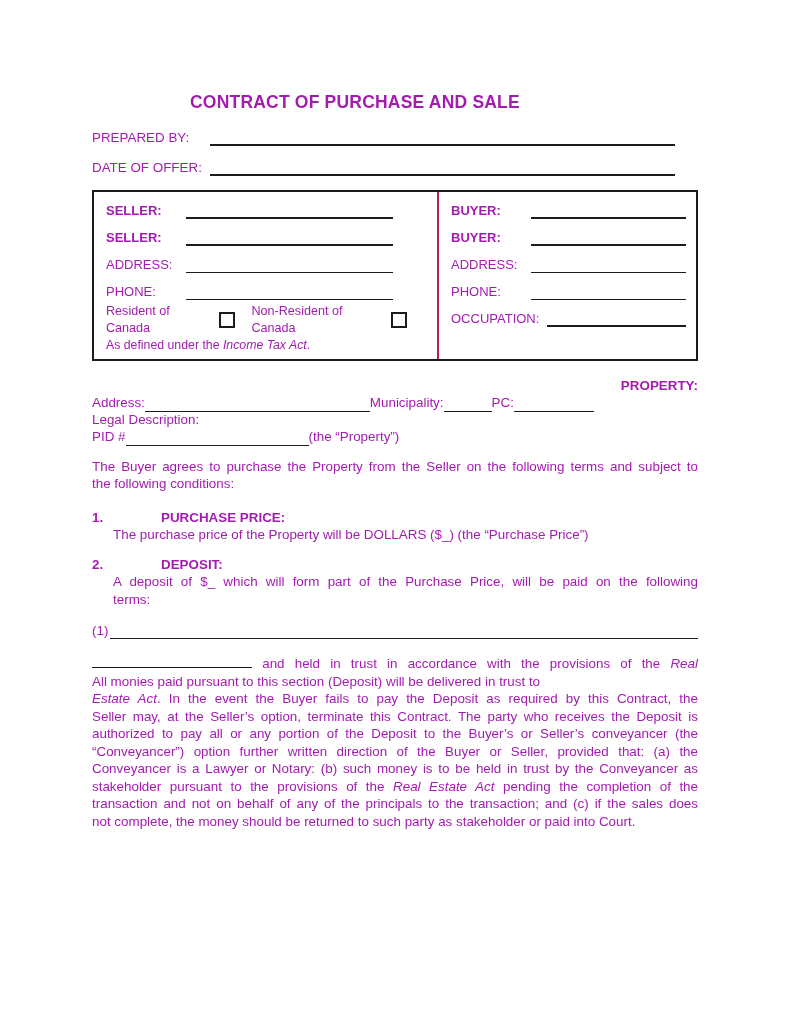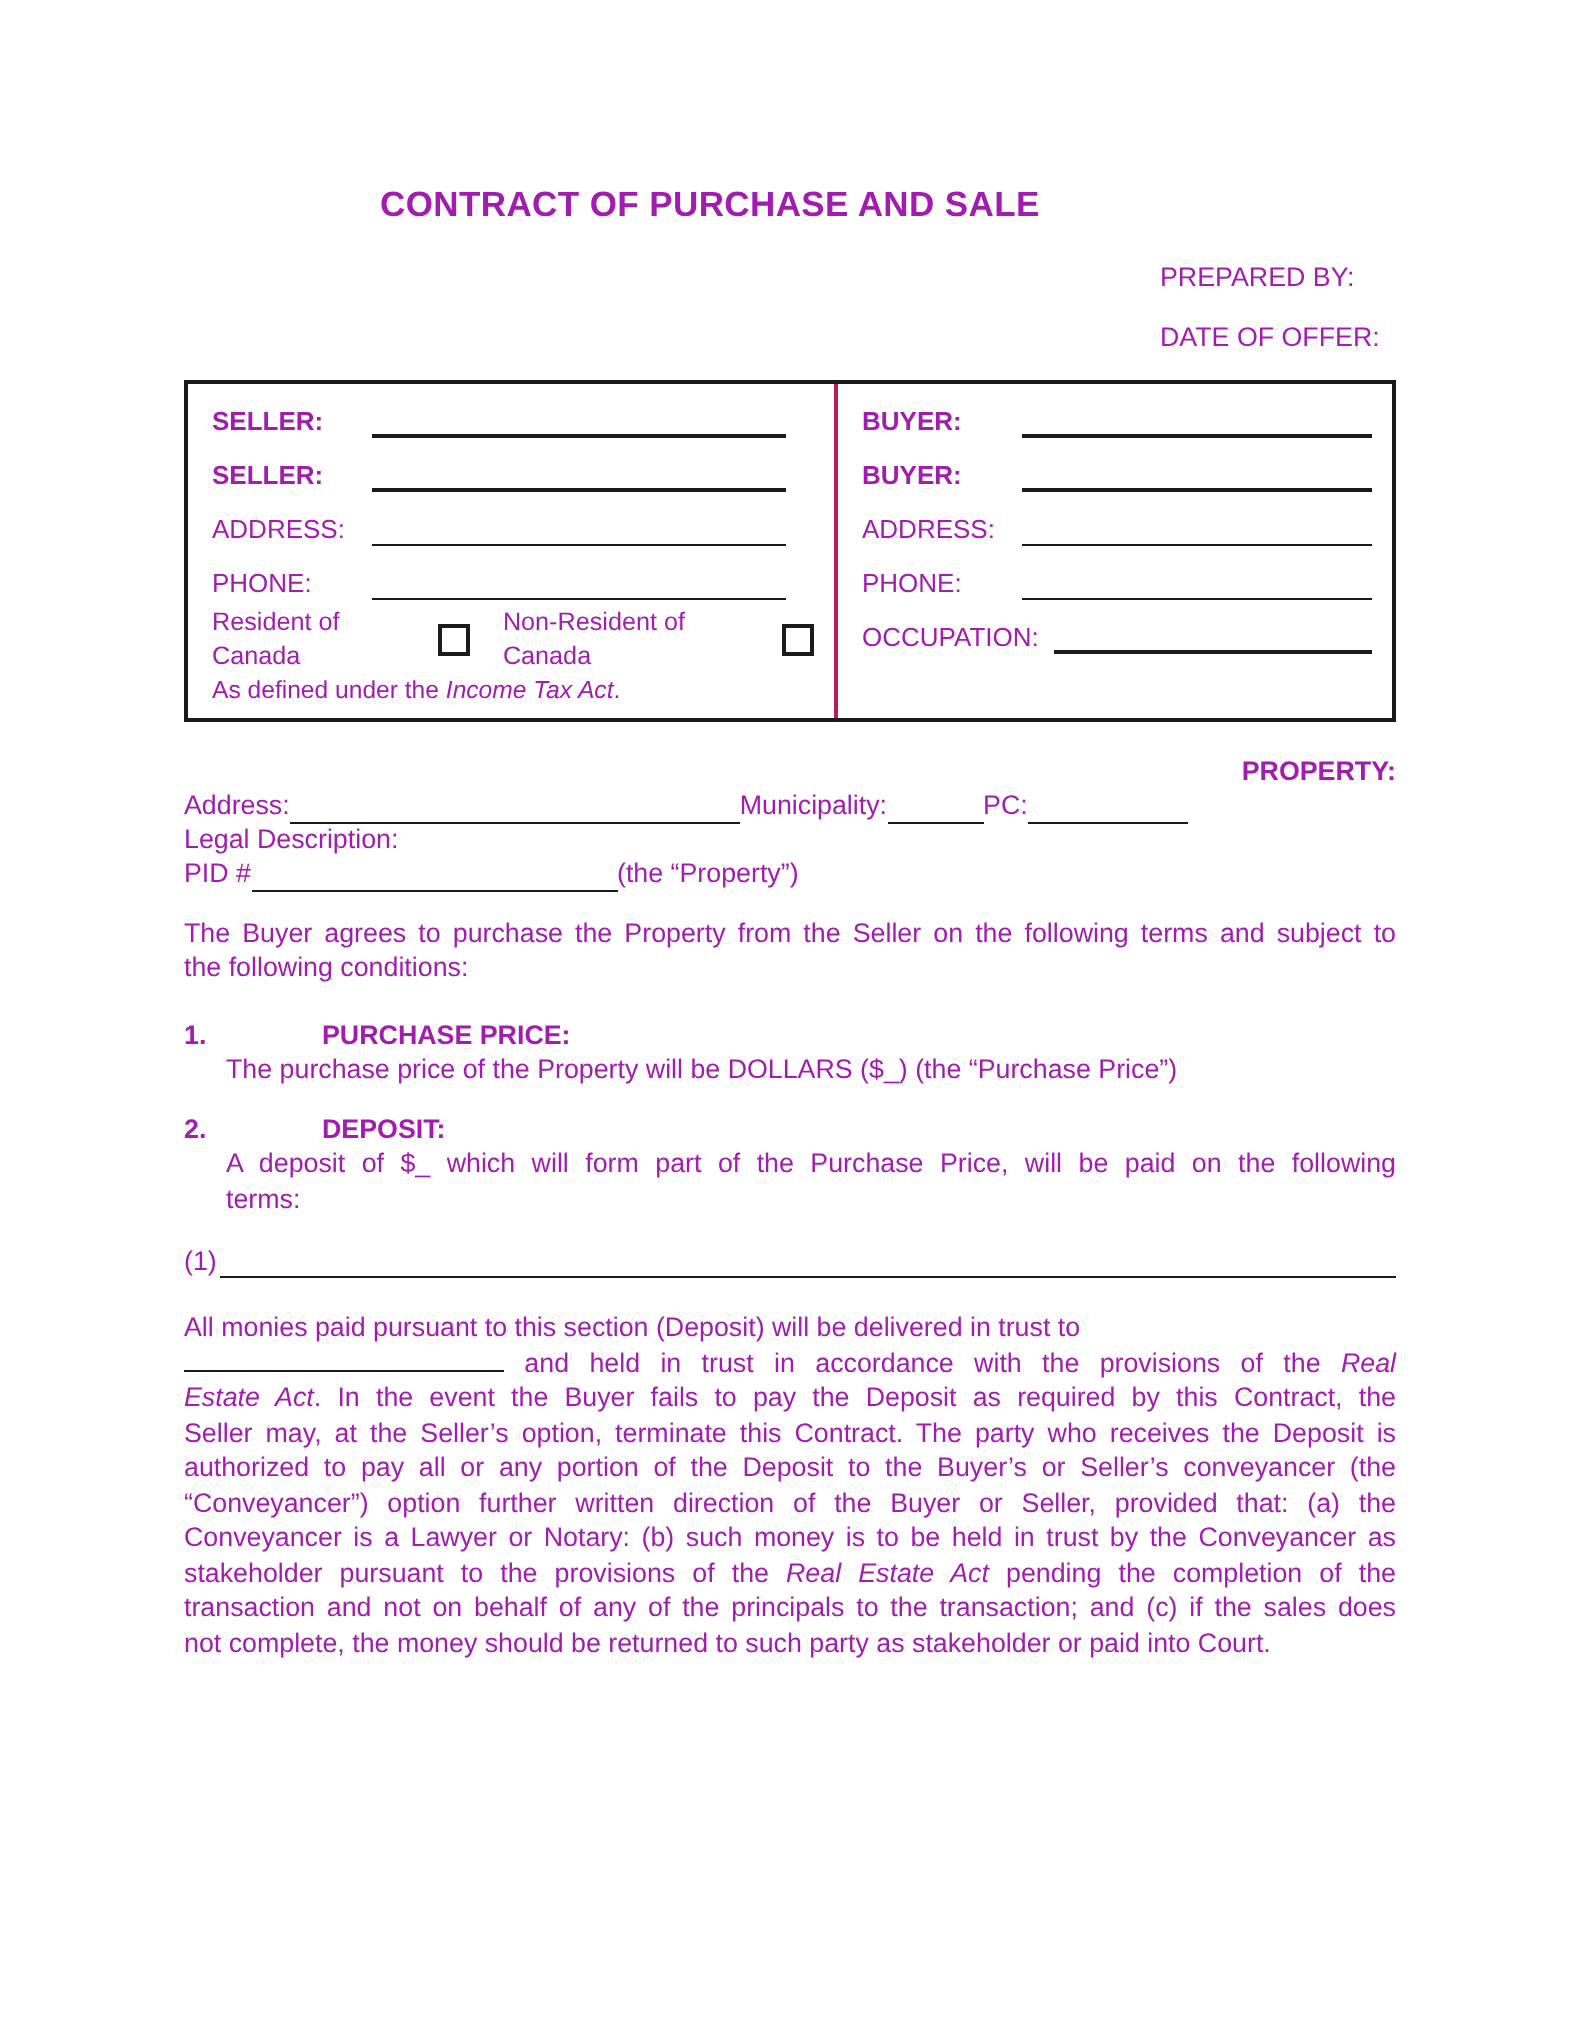--- a/index.html
+++ b/index.html
@@ -5,26 +5,26 @@
   html,body{margin:0;padding:0;background:#ffffff;}
   .page{
     position:relative;width:790px;height:1022px;box-sizing:border-box;
     padding:92px 92px 0 92px;background:#fff;color:#a21caf;
     font-family:"Liberation Sans",sans-serif;font-size:13.4px;line-height:17.5px;
     overflow:hidden;
   }
   .title{font-size:17.5px;line-height:20px;font-weight:bold;letter-spacing:.2px;
     margin:0 0 0 98px;display:block;width:fit-content;}
   
-  .hrow{display:flex;align-items:flex-end;height:16px;margin-top:14px;flex-direction:column;}
+  .hrow{display:flex;align-items:flex-end;height:16px;margin-top:14px;}
   .hrow.first{margin-top:18px;}
   .hlabel{width:118px;flex:0 0 118px;}
   .hline{flex:1;height:14px;border-bottom:2px solid #1b1b1b;margin-right:23px;}
   
-  .parties-box{display:flex;border:2px solid #1b1b1b;margin-top:14px;}
+  .parties-box{display:flex;border:2px solid #1b1b1b;margin-top:14px;gap:20px;}
   .pcol{box-sizing:border-box;padding:11px 10px 6px 12px;}
   .pcol.left{width:323px;flex:0 0 323px;}
   .pcol.right{flex:1;border-left:2px solid #be185d;}
   .prow{display:flex;align-items:flex-end;height:16px;margin-bottom:11px;font-size:13px;}
   .plabel{min-width:72px;padding-right:8px;white-space:nowrap;}
   .bold{font-weight:bold;}
   .pline{flex:1;height:13px;border-bottom:2px solid #1b1b1b;}
   .pline.thin{border-bottom-width:1.5px;}
   .left .pline{margin-right:14px;}
   .residency{display:flex;align-items:center;font-size:12.6px;margin-top:7px;height:18px;}
@@ -168,22 +168,22 @@
         </div>
     </div>
   </div>
 
   <div class="item-row">
     <span>(1)</span>
     <span class="item-line"></span>
   </div>
 
   <div class="para">
+      <div class="jline stretch"><span class="blank" style="width: 160px;">&nbsp;</span><span> and held in trust in accordance with the provisions of the </span><i>Real</i></div>
       <div class="jline"><span>All monies paid pursuant to this section (Deposit) will be delivered in trust to</span></div>
-      <div class="jline stretch"><span class="blank" style="width: 160px;">&nbsp;</span><span> and held in trust in accordance with the provisions of the </span><i>Real</i></div>
       <div class="jline stretch"><i>Estate Act</i><span>. In the event the Buyer fails to pay the Deposit as required by this Contract, the</span></div>
       <div class="jline stretch"><span>Seller may, at the Seller’s option, terminate this Contract. The party who receives the Deposit is</span></div>
       <div class="jline stretch"><span>authorized to pay all or any portion of the Deposit to the Buyer’s or Seller’s conveyancer (the</span></div>
       <div class="jline stretch"><span>“Conveyancer”) option further written direction of the Buyer or Seller, provided that: (a) the</span></div>
       <div class="jline stretch"><span>Conveyancer is a Lawyer or Notary: (b) such money is to be held in trust by the Conveyancer as</span></div>
       <div class="jline stretch"><span>stakeholder pursuant to the provisions of the </span><i>Real Estate Act</i><span> pending the completion of the</span></div>
       <div class="jline stretch"><span>transaction and not on behalf of any of the principals to the transaction; and (c) if the sales does</span></div>
       <div class="jline"><span>not complete, the money should be returned to such party as stakeholder or paid into Court.</span></div>
     </div>
 

